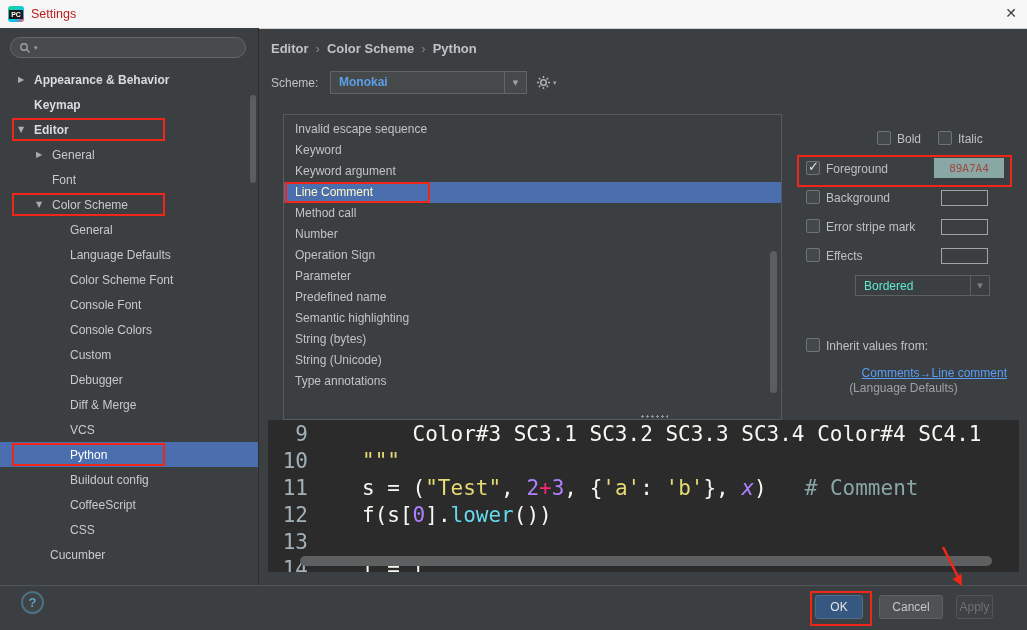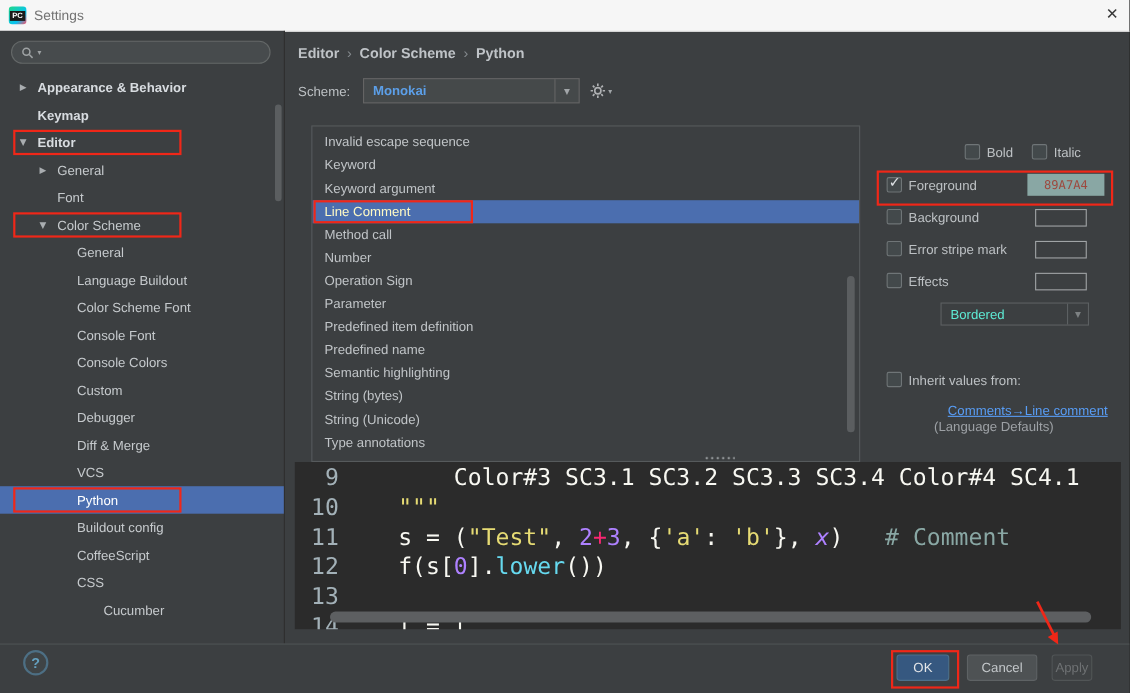--- a/index.html
+++ b/index.html
@@ -5,21 +5,21 @@
   html,body{margin:0;padding:0;background:#222;}
   .window{position:relative;width:1027px;height:630px;background:#3c3f41;overflow:hidden;
           font-family:"Liberation Sans",sans-serif;-webkit-font-smoothing:antialiased;}
   
   .titlebar{position:absolute;left:0;top:0;right:0;height:28px;background:#f6f6f6;border-bottom:1px solid #d2d2d2;}
   .app-icon{position:absolute;left:8px;top:6px;width:16px;height:16px;border-radius:3px;
             background:linear-gradient(135deg,#21d789 0%,#009est 40%,#07c3f2 70%,#fe2857 110%);
             background:linear-gradient(135deg,#21d789,#07c3f2 65%,#fc4c68);
             display:flex;align-items:center;justify-content:center;}
   .app-icon span{font-size:7px;font-weight:bold;color:#fff;background:#1a1a1a;padding:1px 2px;line-height:1;}
-  .win-title{position:absolute;left:31px;top:7px;font-size:12.5px;color:#737373;}
+  .win-title{position:absolute;left:31px;top:7px;font-size:12.5px;color:#b91c1c;}
   .win-close{position:absolute;right:10px;top:5px;font-size:14px;color:#3a3a3a;cursor:pointer;
              font-family:"DejaVu Sans",sans-serif;}
   
   .sidebar{position:absolute;left:0;top:28px;width:258px;bottom:44px;background:#3c3f41;border-right:1px solid #2e2e2e;}
   .searchbox{position:absolute;left:10px;top:9px;width:236px;height:21px;border:1px solid #646868;border-radius:11px;
              background:#474b4d;display:flex;align-items:center;padding-left:8px;box-sizing:border-box;}
   .search-caret{font-size:7px;color:#9ea2a4;margin-left:3px;font-family:"DejaVu Sans",sans-serif;}
   .tree{position:absolute;left:0;top:39px;right:0;}
   .tree-row{position:relative;height:25px;display:flex;align-items:center;font-size:12px;color:#c6cacd;cursor:pointer;}
   .tree-row.bold{font-weight:bold;color:#d8dce0;}
@@ -145,21 +145,21 @@
         <div class="tree-row outlined" style="padding-left: 36px;">
           <span class="tree-arrow">▼</span>
           <span>Color Scheme</span>
         </div>
         <div class="tree-row" style="padding-left: 54px;">
           <span class="tree-arrow"></span>
           <span>General</span>
         </div>
         <div class="tree-row" style="padding-left: 54px;">
           <span class="tree-arrow"></span>
-          <span>Language Buildout</span>
+          <span>Language Defaults</span>
         </div>
         <div class="tree-row" style="padding-left: 54px;">
           <span class="tree-arrow"></span>
           <span>Color Scheme Font</span>
         </div>
         <div class="tree-row" style="padding-left: 54px;">
           <span class="tree-arrow"></span>
           <span>Console Font</span>
         </div>
         <div class="tree-row" style="padding-left: 54px;">
@@ -191,21 +191,21 @@
           <span>Buildout config</span>
         </div>
         <div class="tree-row" style="padding-left: 54px;">
           <span class="tree-arrow"></span>
           <span>CoffeeScript</span>
         </div>
         <div class="tree-row" style="padding-left: 54px;">
           <span class="tree-arrow"></span>
           <span>CSS</span>
         </div>
-        <div class="tree-row" style="padding-left: 78px;">
+        <div class="tree-row" style="padding-left: 34px;">
           <span class="tree-arrow"></span>
           <span>Cucumber</span>
         </div>
       </div>
     <div class="v-scrollbar"></div>
   </div>
 
   <div class="breadcrumb"><span>Editor</span><span class="sep">›</span><span>Color Scheme</span><span class="sep">›</span><span>Python</span></div>
   <span class="scheme-label">Scheme:</span>
   <div class="scheme-combo">
@@ -227,21 +227,20 @@
   <div class="el-list">
     <div id="el-items">
         <div class="el-row">Invalid escape sequence</div>
         <div class="el-row">Keyword</div>
         <div class="el-row">Keyword argument</div>
         <div class="el-row selected outlined">Line Comment</div>
         <div class="el-row">Method call</div>
         <div class="el-row">Number</div>
         <div class="el-row">Operation Sign</div>
         <div class="el-row">Parameter</div>
-        <div class="el-row">Predefined item definition</div>
         <div class="el-row">Predefined name</div>
         <div class="el-row">Semantic highlighting</div>
         <div class="el-row">String (bytes)</div>
         <div class="el-row">String (Unicode)</div>
         <div class="el-row">Type annotations</div>
       </div>
     <div class="el-scrollbar"></div>
   </div>
 
   <span class="checkbox cb-bold"></span>

